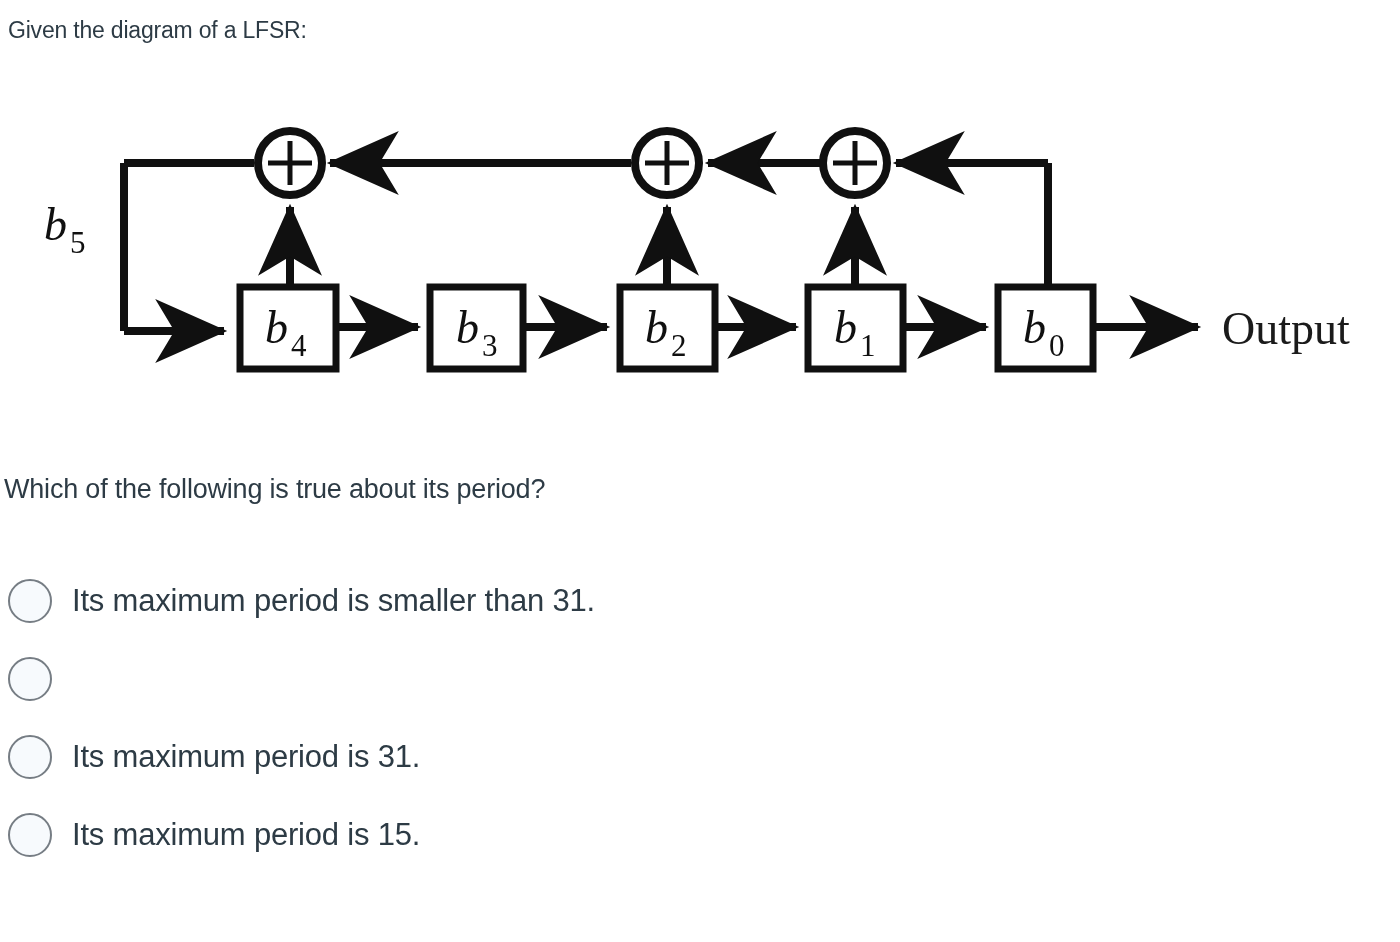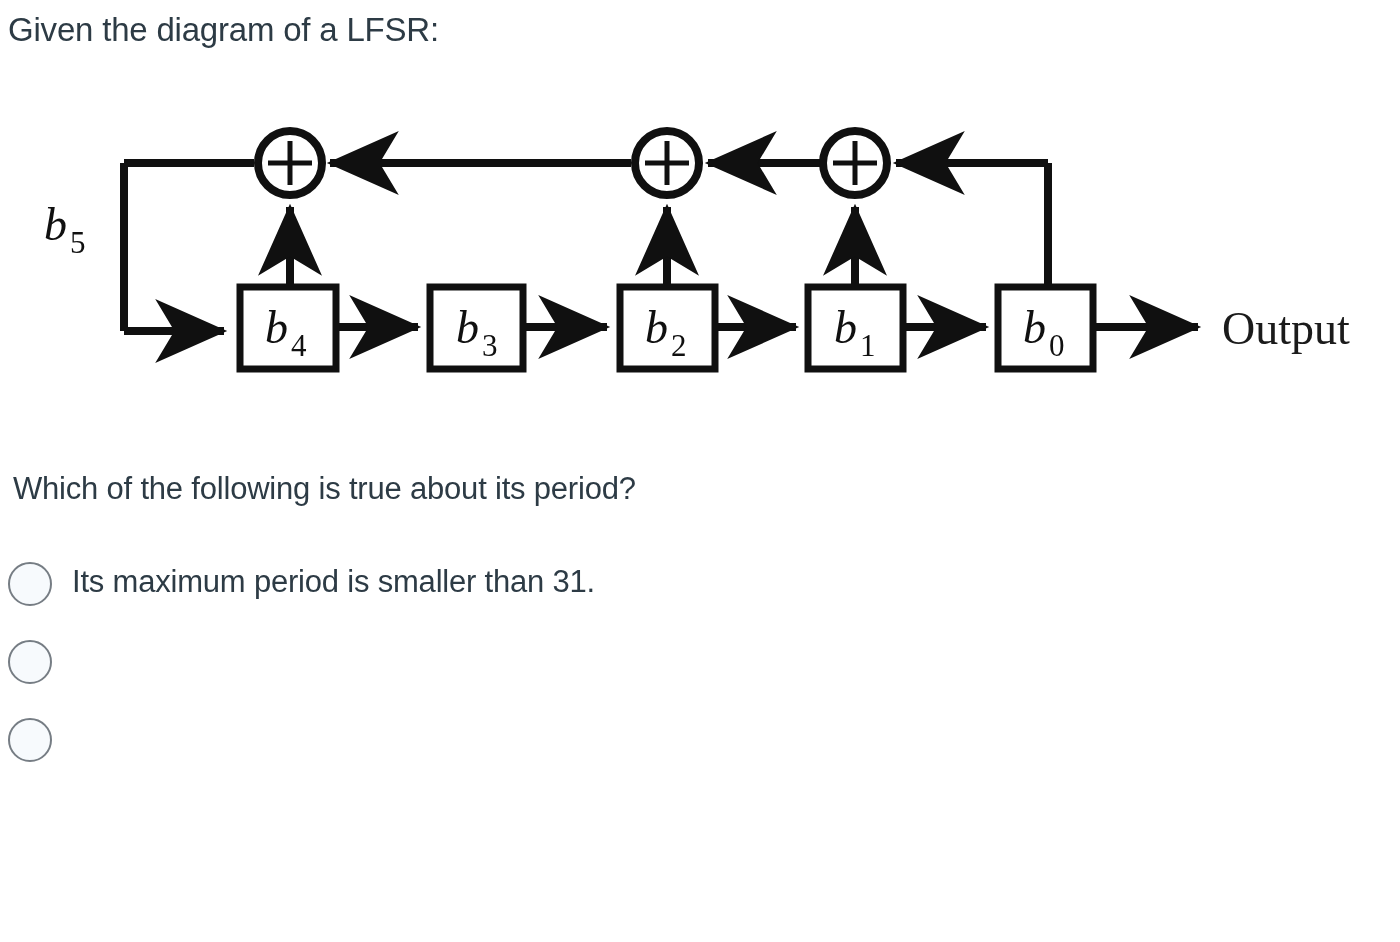--- a/index.html
+++ b/index.html
@@ -15,21 +15,21 @@
     font-family: "Liberation Sans", sans-serif;
     color: #2d3b45;
     overflow: hidden;
   }
 
   
   #prompt-text {
     position: absolute;
     left: 8px;
     top: 10px;
-    font-size: 33px;
+    font-size: 23px;
     line-height: 40px;
     letter-spacing: -0.2px;
     color: #2d3b45;
     white-space: nowrap;
   }
 
   
   #lfsr-figure {
     position: absolute;
     left: 0;
@@ -54,39 +54,39 @@
   .out-label {
     font-family: "Liberation Serif", serif;
     font-style: normal;
     font-size: 46px;
     fill: #1b1b1b;
   }
 
   
   #question-text {
     position: absolute;
-    left: 13px;
+    left: 4px;
     top: 468px;
-    font-size: 31px;
+    font-size: 27px;
     line-height: 42px;
     letter-spacing: -0.2px;
     color: #2d3b45;
     white-space: nowrap;
   }
 
   
   #options-list {
     position: absolute;
     left: 8px;
     top: 562px;
     width: 1380px;
   }
   .option-row {
     display: flex;
-    align-items: flex-start;
+    align-items: center;
     height: 78px;
   }
   .option-radio {
     flex: 0 0 auto;
     width: 44px;
     height: 44px;
     border-radius: 50%;
     border: 2px solid #767d84;
     background: #f7fafd;
     box-sizing: border-box;
@@ -190,19 +190,24 @@
 
   <div class="option-row">
     <span class="option-radio"></span>
     <span class="option-label">Its maximum period is smaller than 31.</span>
   </div>
 
   <div class="option-row">
     <span class="option-radio"></span>
   </div>
 
-
-
-  <div class="option-row">
-    <span class="option-radio"></span>
+  <div class="option-row">
+    <span class="option-radio"></span>
+    <span class="option-label">Its maximum period is 31.</span>
+  </div>
+
+
+  <div class="option-row">
+    <span class="option-radio"></span>
+    <span class="option-label">Its maximum period is 15.</span>
   </div>
 
 </div>
 
 </body></html>

